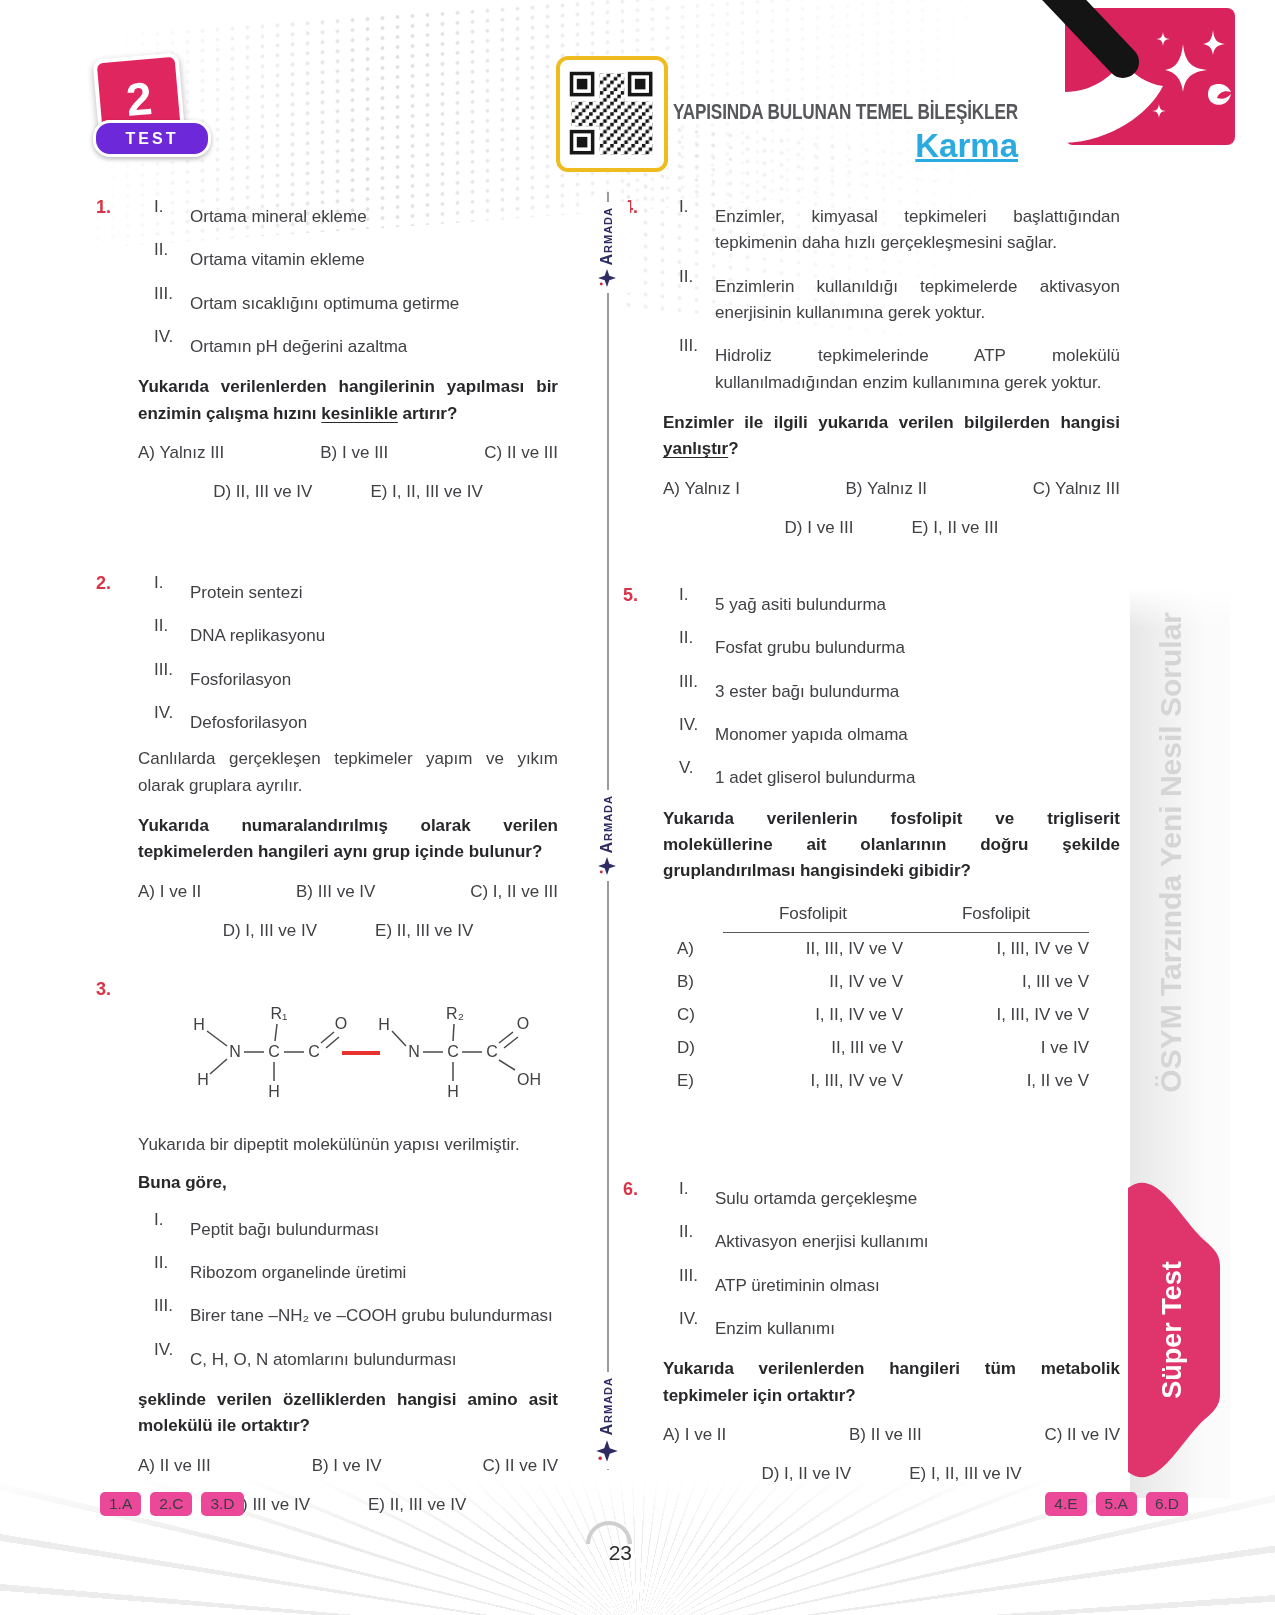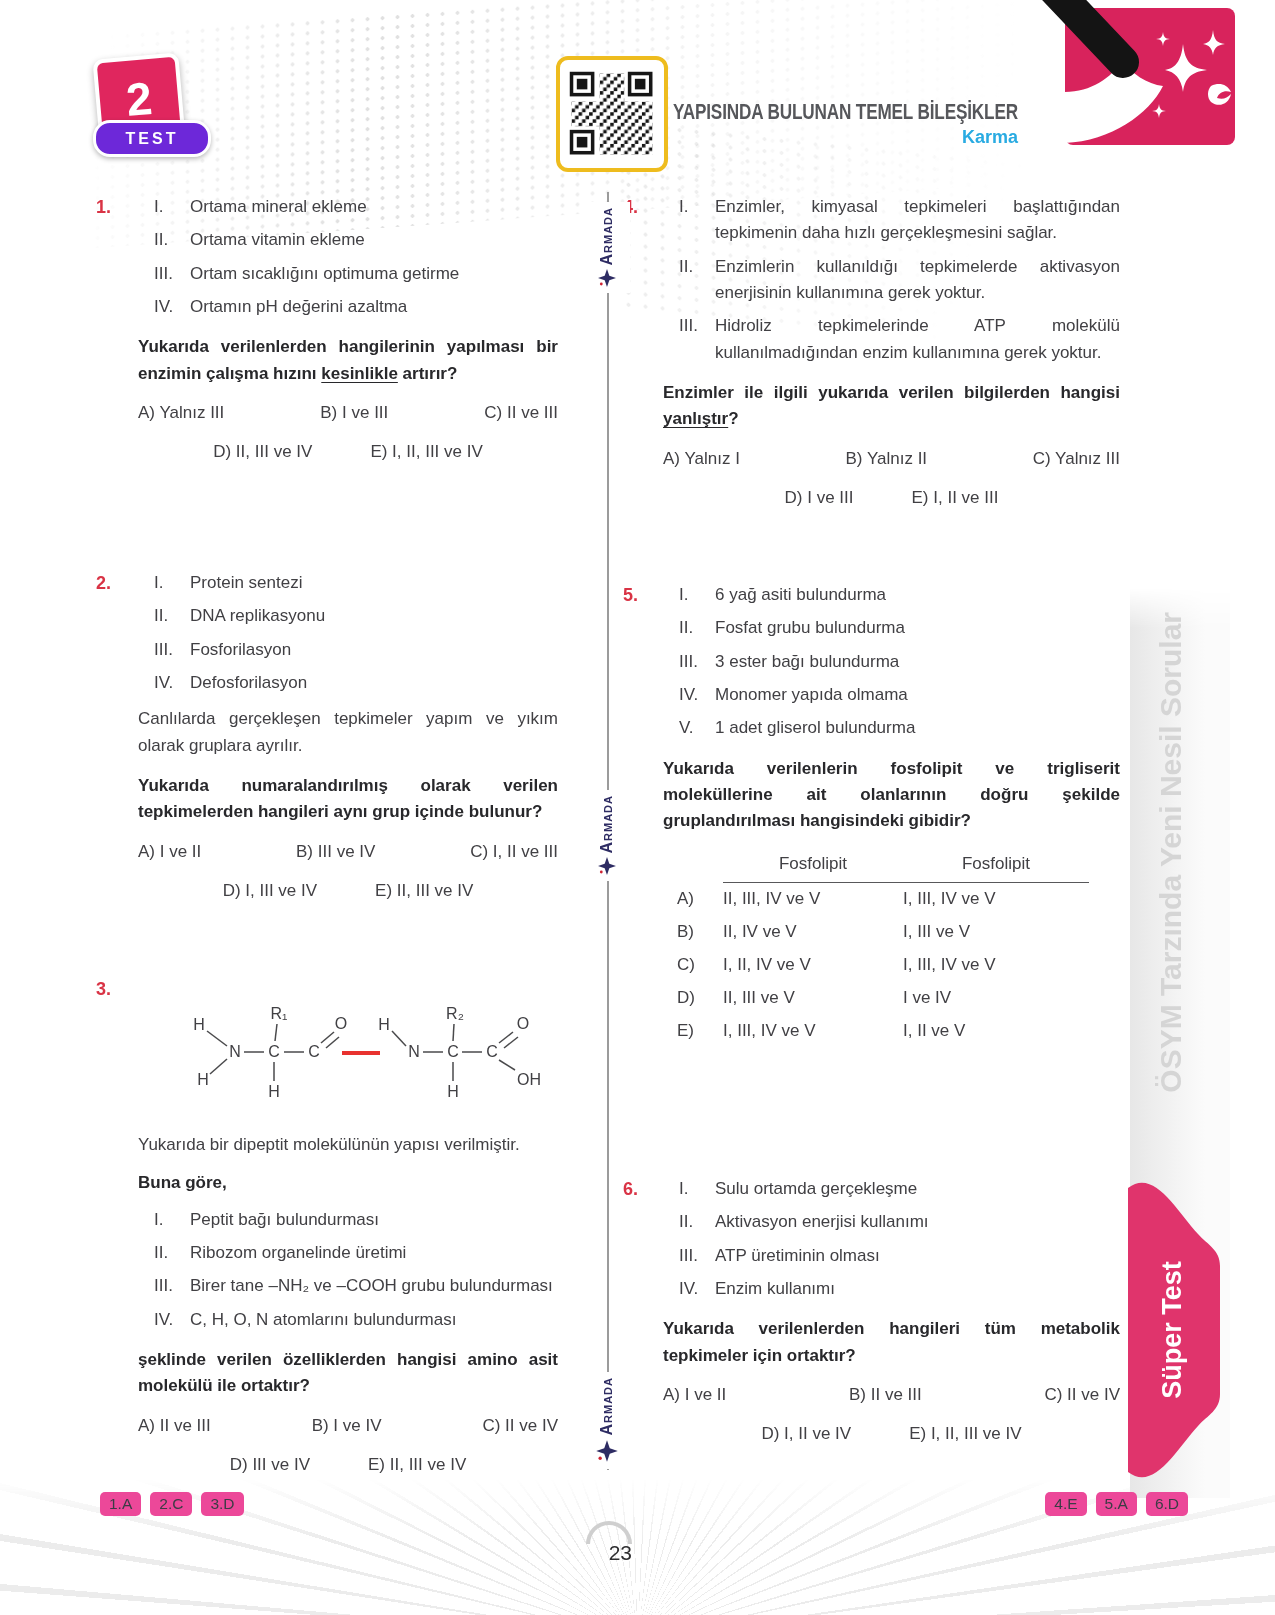--- a/index.html
+++ b/index.html
@@ -26,52 +26,52 @@
     transform:rotate(-5deg);display:flex;align-items:center;justify-content:center;z-index:2;}
   .badge-square span{color:#fff;font-size:46px;font-weight:bold;}
   .badge-pill{position:absolute;left:93px;top:120px;width:112px;height:31px;background:#6d28d9;
     border:3px solid #fff;border-radius:17px;box-shadow:0 2px 5px rgba(0,0,0,.28);
     display:flex;align-items:center;justify-content:center;z-index:3;}
   .badge-pill span{color:#fff;font-size:16px;font-weight:bold;letter-spacing:3px;}
   .qr{position:absolute;left:556px;top:56px;width:112px;height:116px;border:4px solid #eebc1e;
     border-radius:12px;background:#fff;box-sizing:border-box;display:flex;align-items:center;justify-content:center;z-index:2;}
   .htitle{position:absolute;right:257px;top:99px;white-space:nowrap;font-size:22px;font-weight:600;
     color:#56575b;letter-spacing:-.2px;transform:scaleX(.78);transform-origin:100% 50%;}
-  .hsub{position:absolute;right:257px;top:127px;font-size:18px;font-weight:600;color:#29abe2;}
+  .hsub{position:absolute;right:257px;top:127px;font-size:33px;font-weight:600;color:#29abe2;text-decoration:underline;}
   .corner-art{position:absolute;left:1065px;top:8px;width:170px;height:137px;overflow:visible;z-index:1;}
   
   .divider{position:absolute;left:607px;top:192px;width:1.5px;height:1278px;background:#9b9b9b;}
   .armada{position:absolute;left:584px;width:46px;display:flex;flex-direction:column;align-items:center;
     gap:2px;background:#fff;padding:5px 0;z-index:2;}
   .armada-text{writing-mode:vertical-rl;transform:rotate(180deg);font-variant:small-caps;
     font-weight:bold;color:#2e2c63;font-size:16px;letter-spacing:1px;}
   
   .q{position:absolute;font-size:17px;line-height:1.55;color:#414044;}
   .qL{left:96px;width:462px;}
   .qR{left:623px;width:497px;}
   .qnum{position:absolute;left:0;top:0;font-weight:bold;color:#d93345;font-size:18px;}
   .qb{margin-left:42px;}
   .qR .qb{margin-left:40px;}
   .item{display:grid;grid-template-columns:52px 1fr;margin-bottom:7px;}
   .rn{padding-left:16px;}
-  .it{text-align:justify;}
+  .it{text-align:justify;margin-top:10px;}
   .para{margin:10px 0 0;text-align:justify;}
   .lead{font-weight:bold;color:#28282b;margin:12px 0 10px;}
   .stem{font-weight:bold;color:#28282b;text-align:justify;margin:14px 0 0;}
   .ul{text-decoration:underline;text-underline-offset:3px;}
   .orow{display:flex;margin-top:13px;}
   .orow.r1{justify-content:space-between;}
   .orow.r2{justify-content:center;gap:58px;}
   .mol{margin:6px 0 10px 28px;display:block;}
   
   .tbl{margin:16px 0 0 14px;}
   .trow{display:grid;grid-template-columns:46px 180px 186px;align-items:center;height:33px;}
   .trow.thead{height:auto;}
   .th{text-align:center;border-bottom:1.5px solid #58585a;padding-bottom:5px;}
-  .tc{text-align:left;}
+  .tc{text-align:right;}
   .tl{text-align:left;}
   
   .strip{position:absolute;left:1130px;top:588px;width:100px;height:910px;
     background:linear-gradient(90deg,#e7e7e7,#fbfbfb 75%);
     -webkit-mask-image:linear-gradient(to bottom,transparent 0,#000 40px);
     mask-image:linear-gradient(to bottom,transparent 0,#000 40px);}
   .strip-text{position:absolute;left:1154px;top:612px;writing-mode:vertical-rl;transform:rotate(180deg);
     font-size:30px;font-weight:bold;color:#d5d5d5;white-space:nowrap;z-index:2;}
   .ribbon{position:absolute;left:1128px;top:1162px;width:92px;height:336px;z-index:3;}
   
@@ -329,21 +329,21 @@
         <span>E) I, II ve III</span>
       </div>
     </div>
   </section>
 
   <section class="q qR" style="top:582px">
     <div class="qnum">5.</div>
     <div class="qb">
       <div class="item">
           <span class="rn">I.</span>
-          <span class="it">6 yağ asiti bulundurma</span>
+          <span class="it">5 yağ asiti bulundurma</span>
         </div>
       <div class="item">
           <span class="rn">II.</span>
           <span class="it">Fosfat grubu bulundurma</span>
         </div>
       <div class="item">
           <span class="rn">III.</span>
           <span class="it">3 ester bağı bulundurma</span>
         </div>
       <div class="item">

